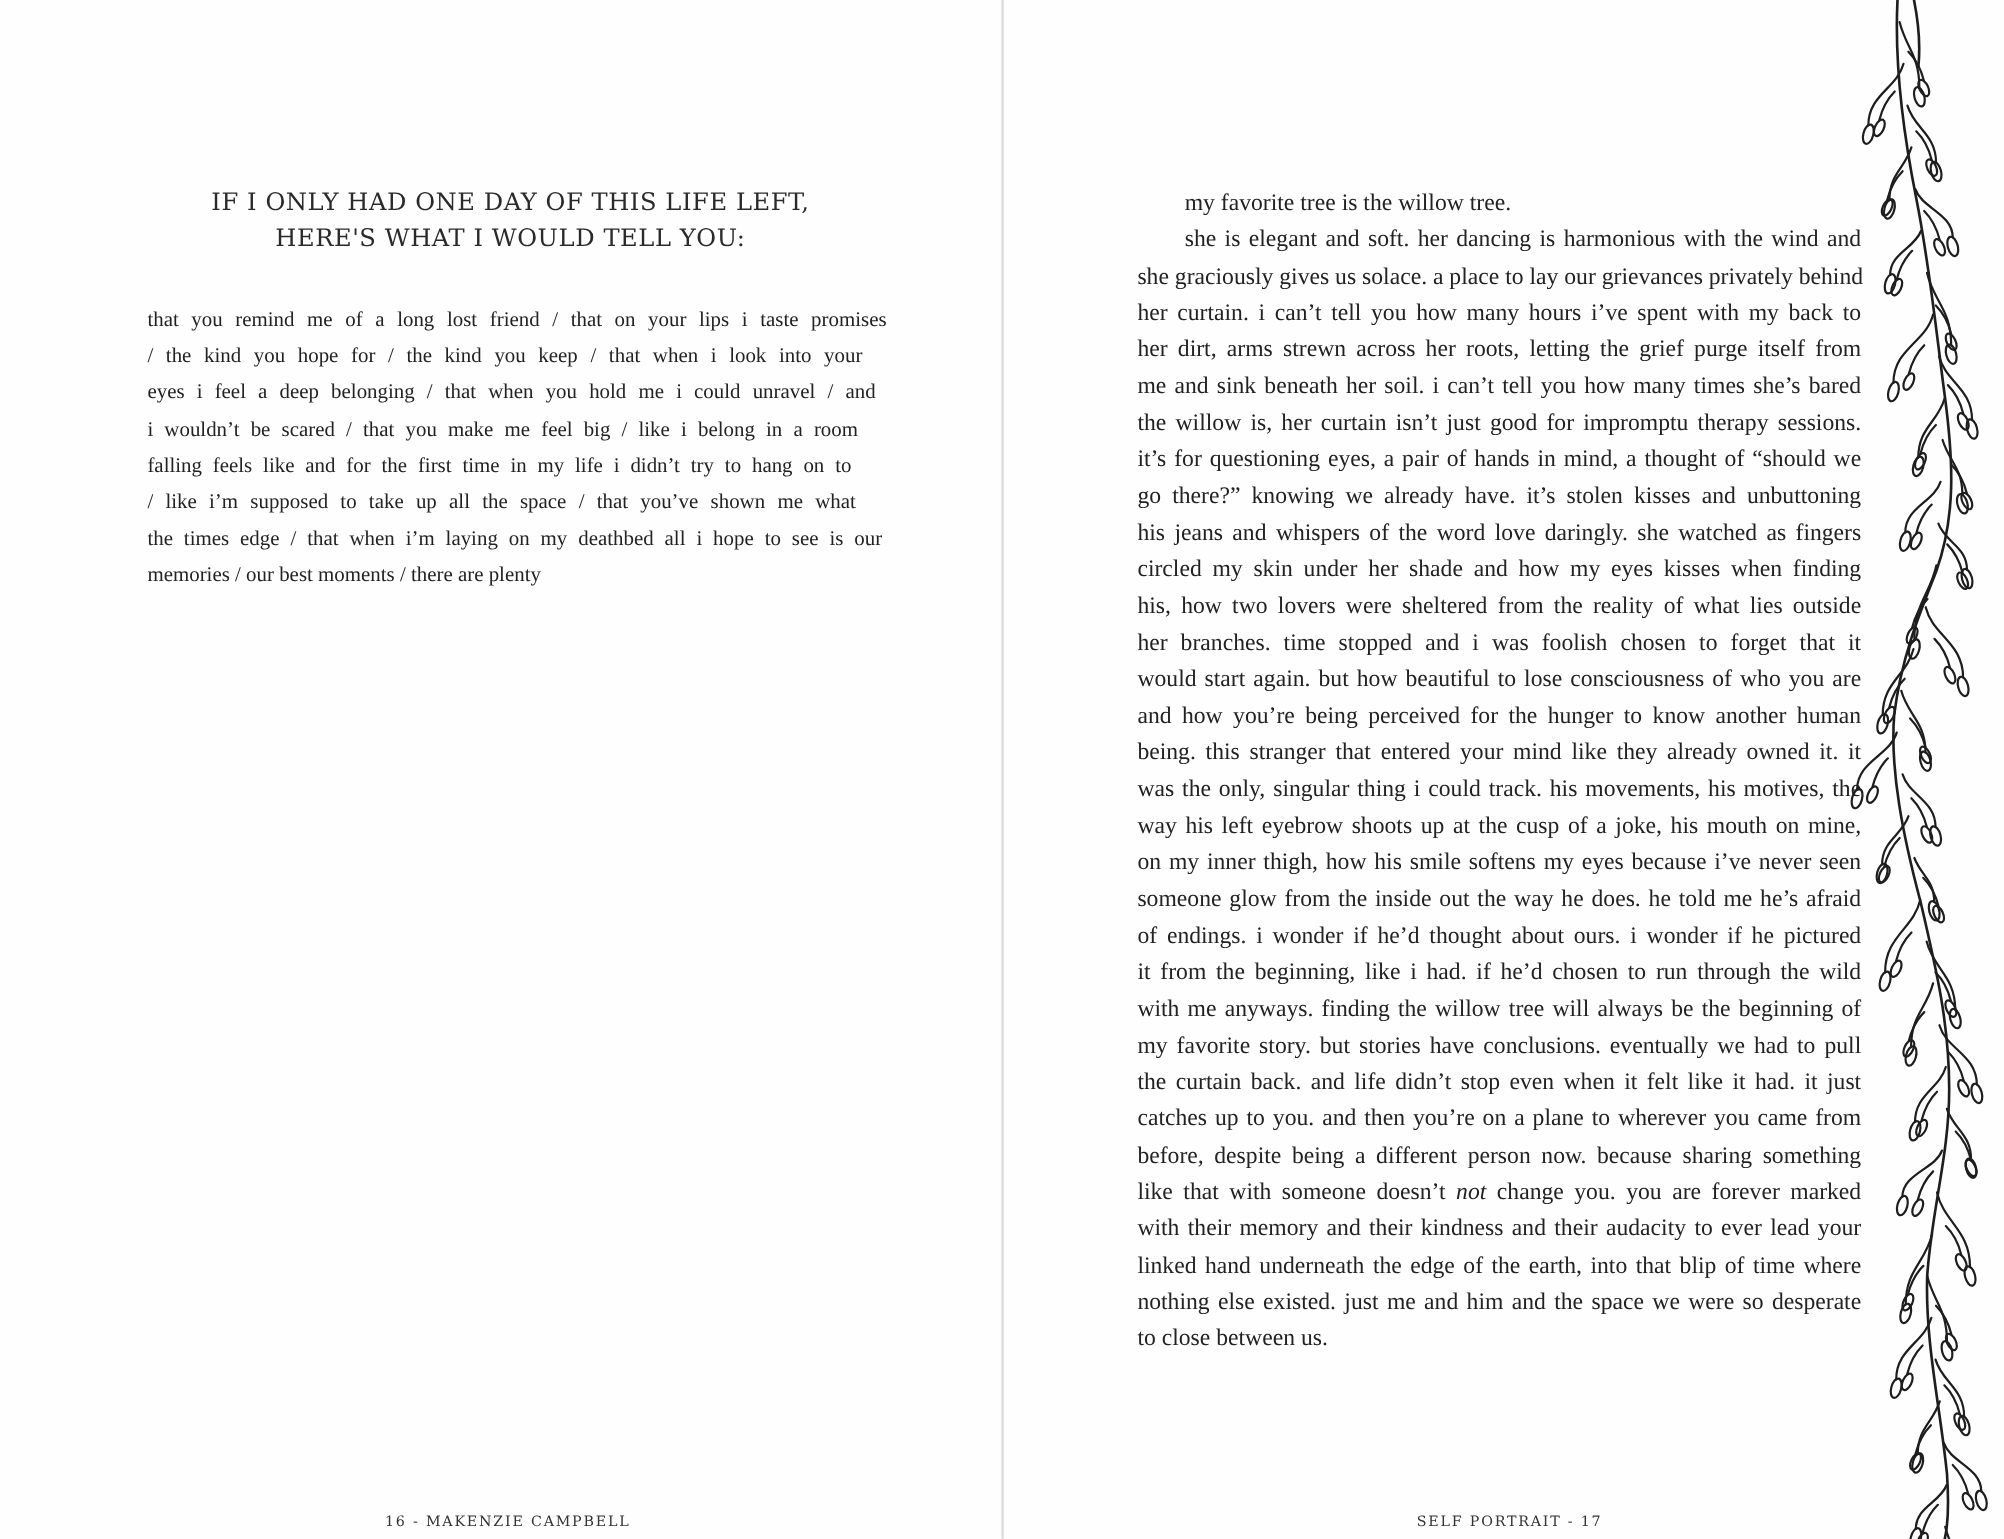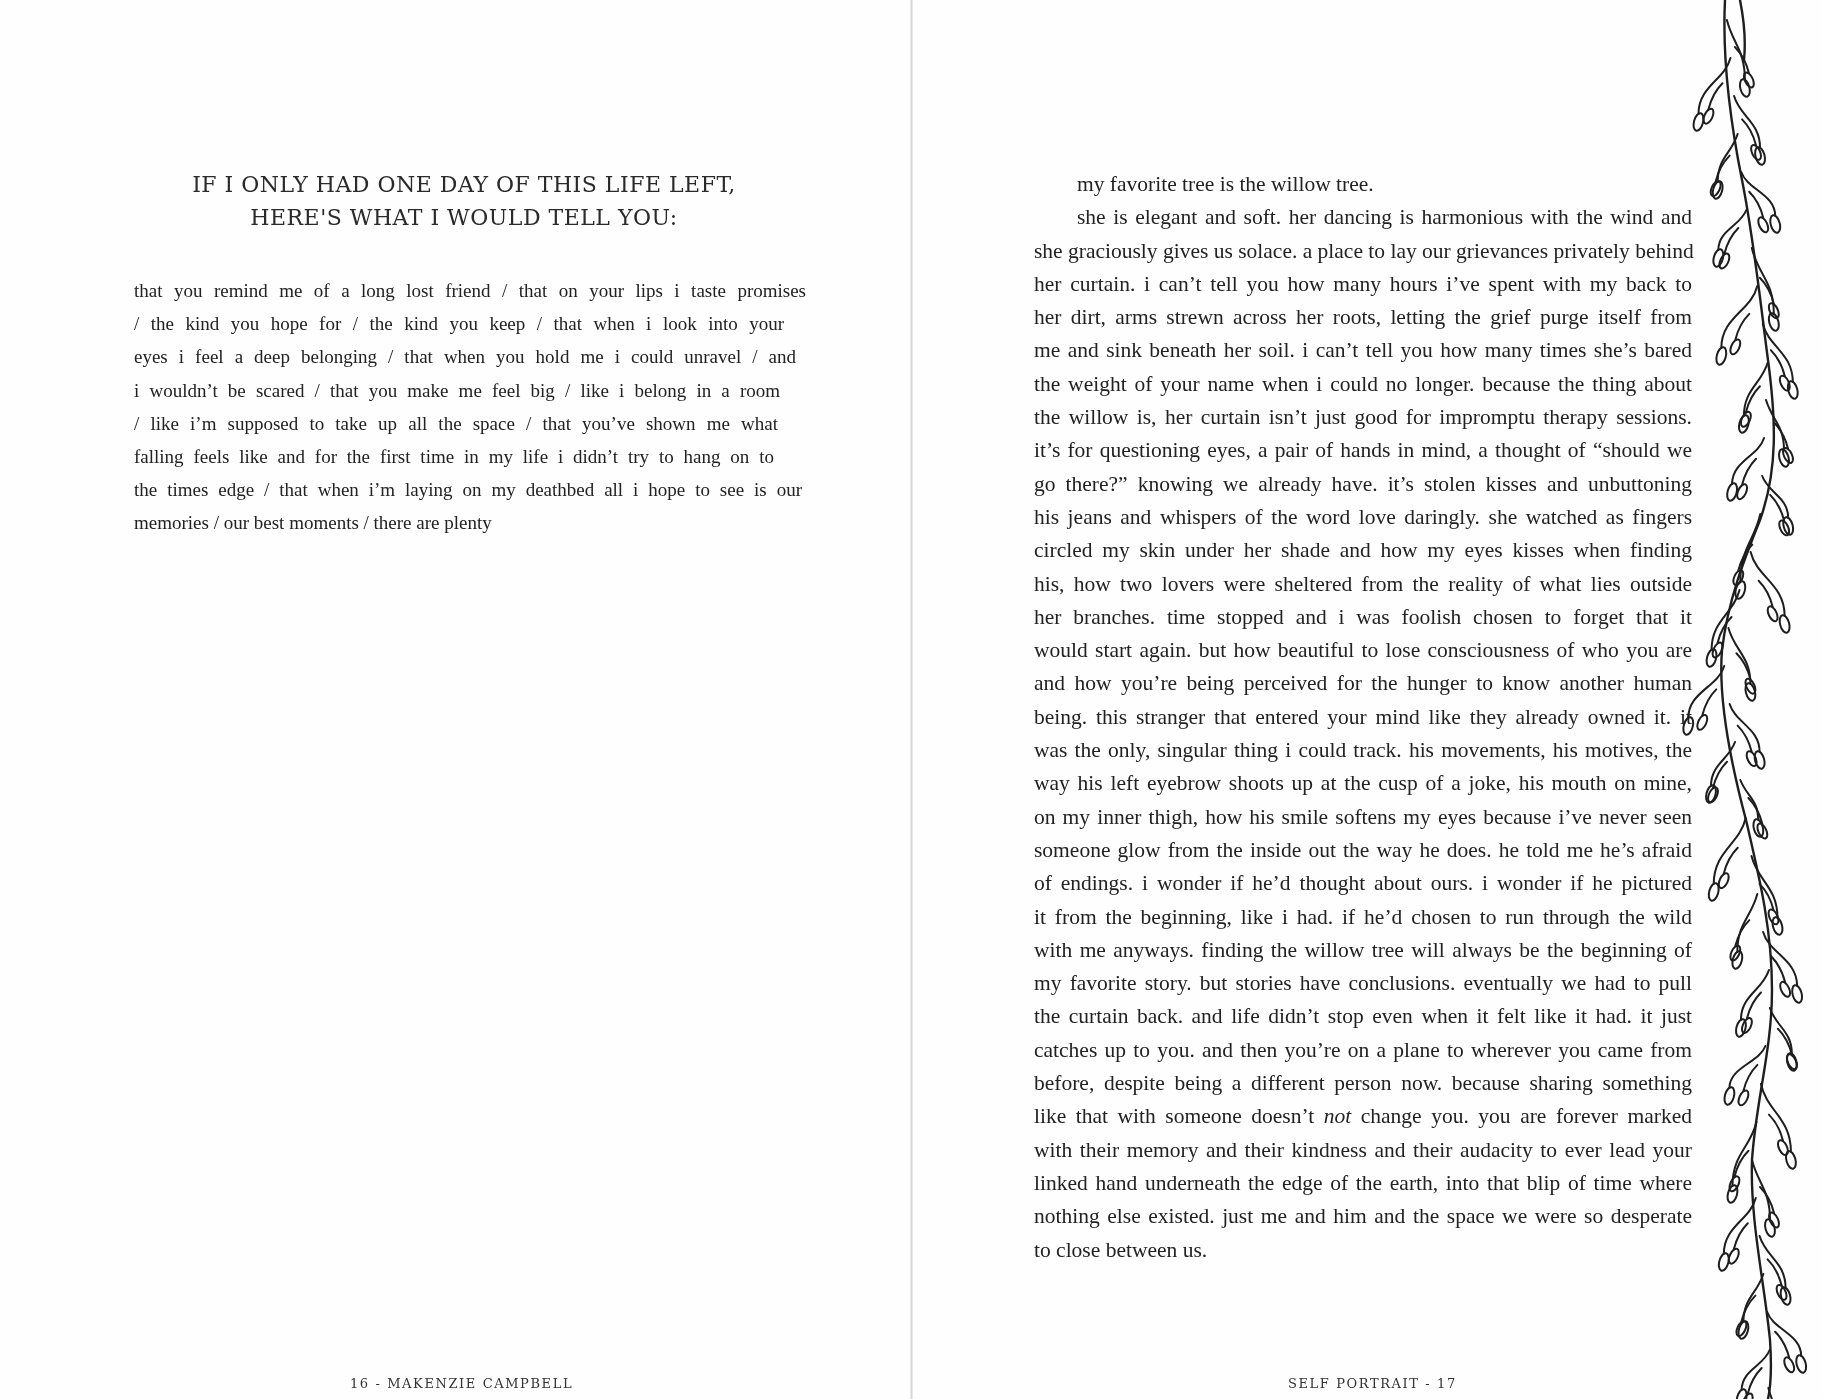--- a/index.html
+++ b/index.html
@@ -37,40 +37,39 @@
   <div class="page-left">
     <div class="heading">
       <div>IF I ONLY HAD ONE DAY OF THIS LIFE LEFT,</div>
       <div>HERE'S WHAT I WOULD TELL YOU:</div>
     </div>
     <div class="body-left">
       <div class="line-j">that you remind me of a long lost friend / that on your lips i taste promises</div>
       <div class="line-j" style="padding-right:22px">/ the kind you hope for / the kind you keep / that when i look into your</div>
       <div class="line-j" style="padding-right:10px">eyes i feel a deep belonging / that when you hold me i could unravel / and</div>
       <div class="line-j" style="padding-right:26px">i wouldn’t be scared / that you make me feel big / like i belong in a room</div>
+      <div class="line-j" style="padding-right:32px">falling feels like and for the first time in my life i didn’t try to hang on to</div>
       <div class="line-j" style="padding-right:28px">/ like i’m supposed to take up all the space / that you’ve shown me what</div>
-      <div class="line-j" style="padding-right:32px">falling feels like and for the first time in my life i didn’t try to hang on to</div>
       <div class="line-j" style="padding-right:4px">the times edge / that when i’m laying on my deathbed all i hope to see is our</div>
       <div>memories / our best moments / there are plenty</div>
     </div>
     <div class="footer footer-left">16 - MAKENZIE CAMPBELL</div>
   </div>
 
   <div class="gutter"></div>
 
   <div class="page-right"></div>
 
   <div class="body-right">
     <div class="indent">my favorite tree is the willow tree.</div>
     <div class="indent line-j">she is elegant and soft. her dancing is harmonious with the wind and</div>
     <div class="line-j">she graciously gives us solace. a place to lay our grievances privately behind</div>
     <div class="line-j">her curtain. i can’t tell you how many hours i’ve spent with my back to</div>
     <div class="line-j">her dirt, arms strewn across her roots, letting the grief purge itself from</div>
     <div class="line-j">me and sink beneath her soil. i can’t tell you how many times she’s bared</div>
-    <div class="line-j">the weight of your name when i could no longer. because the thing about</div>
     <div class="line-j">the willow is, her curtain isn’t just good for impromptu therapy sessions.</div>
     <div class="line-j">it’s for questioning eyes, a pair of hands in mind, a thought of “should we</div>
     <div class="line-j">go there?” knowing we already have. it’s stolen kisses and unbuttoning</div>
     <div class="line-j">his jeans and whispers of the word love daringly. she watched as fingers</div>
     <div class="line-j">circled my skin under her shade and how my eyes kisses when finding</div>
     <div class="line-j">his, how two lovers were sheltered from the reality of what lies outside</div>
     <div class="line-j">her branches. time stopped and i was foolish chosen to forget that it</div>
     <div class="line-j">would start again. but how beautiful to lose consciousness of who you are</div>
     <div class="line-j">and how you’re being perceived for the hunger to know another human</div>
     <div class="line-j">being. this stranger that entered your mind like they already owned it. it</div>

